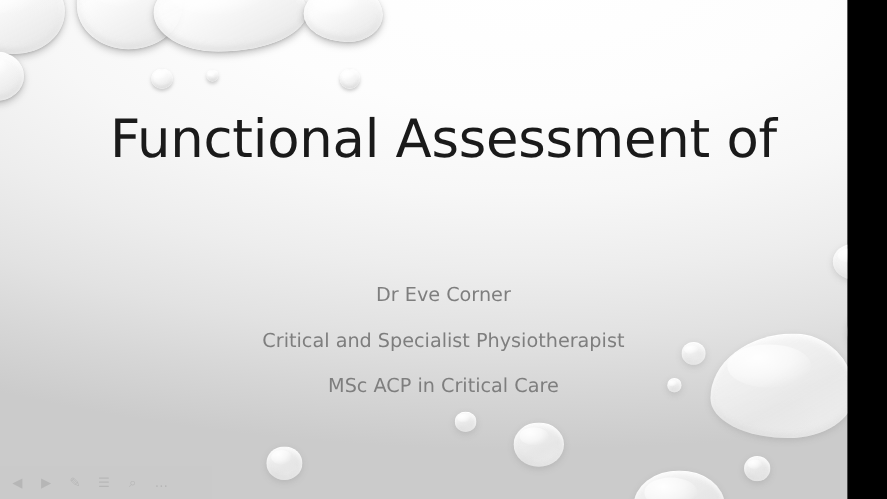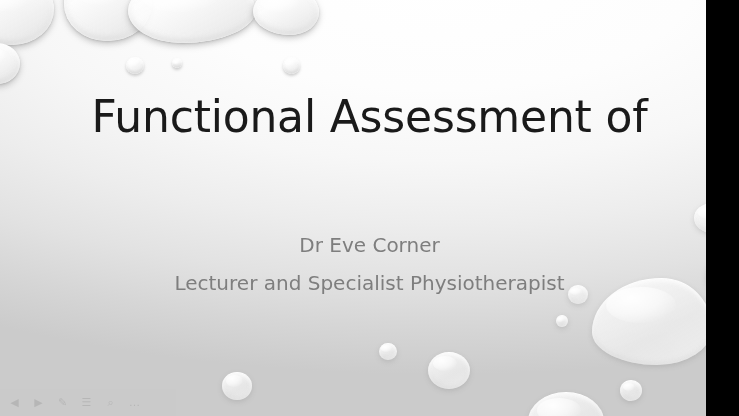--- a/index.html
+++ b/index.html
@@ -80,21 +80,21 @@
   #subtitle-block {
     position: absolute;
     left: 90px;
     top: 236px;
     width: 559px;
     text-align: center;
     z-index: 5;
   }
   #subtitle-block .sline {
     color: #7e7e7e;
-    font-size: 20px;
+    font-size: 16px;
     line-height: 19px;
     font-weight: 400;
     margin-bottom: 19px;
   }
   
   #controlbar {
     position: absolute;
     left: 0;
     bottom: 0;
     height: 27px;
@@ -147,21 +147,22 @@
   <div class="drop faint" style="left:379px; top:343px; width:18px; height:16px; border-radius:50%;"></div>
   <div class="drop faint" style="left:428px; top:352px; width:42px; height:36px; border-radius:50%;"></div>
   <div class="drop faint" style="left:222px; top:372px; width:30px; height:27px; border-radius:50%;"></div>
 
   <div id="title-block">
     <div class="line">Functional Assessment of</div>
   </div>
 
   <div id="subtitle-block">
     <div class="sline">Dr Eve Corner</div>
-    <div class="sline">Lecturer and Specialist Physiotherapist</div>
+    <div class="sline">Critical and Specialist Physiotherapist</div>
+    <div class="sline">MSc ACP in Critical Care</div>
   </div>
 
   <div id="controlbar">
     <div class="cbtn">◀</div>
     <div class="cbtn">▶</div>
     <div class="cbtn">✎</div>
     <div class="cbtn">☰</div>
     <div class="cbtn">⌕</div>
     <div class="cbtn">…</div>
   </div>

